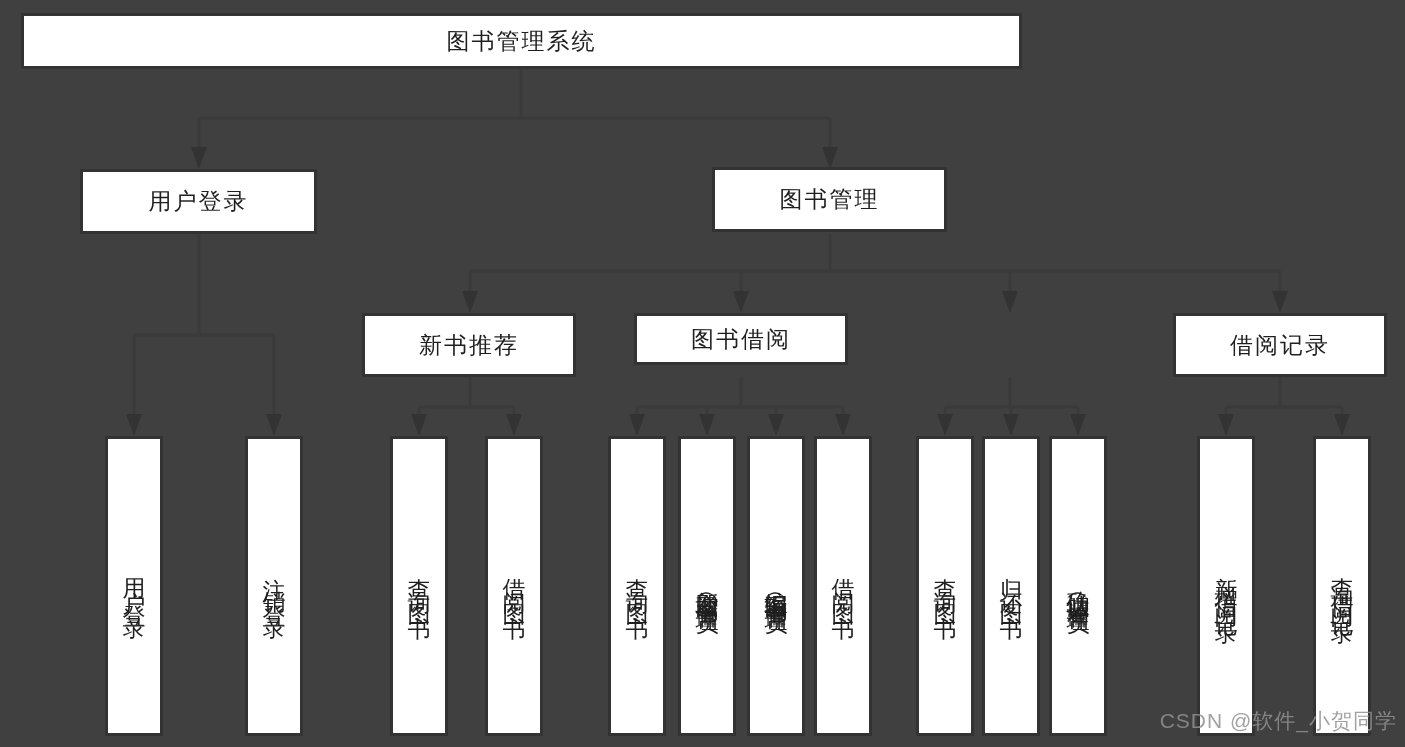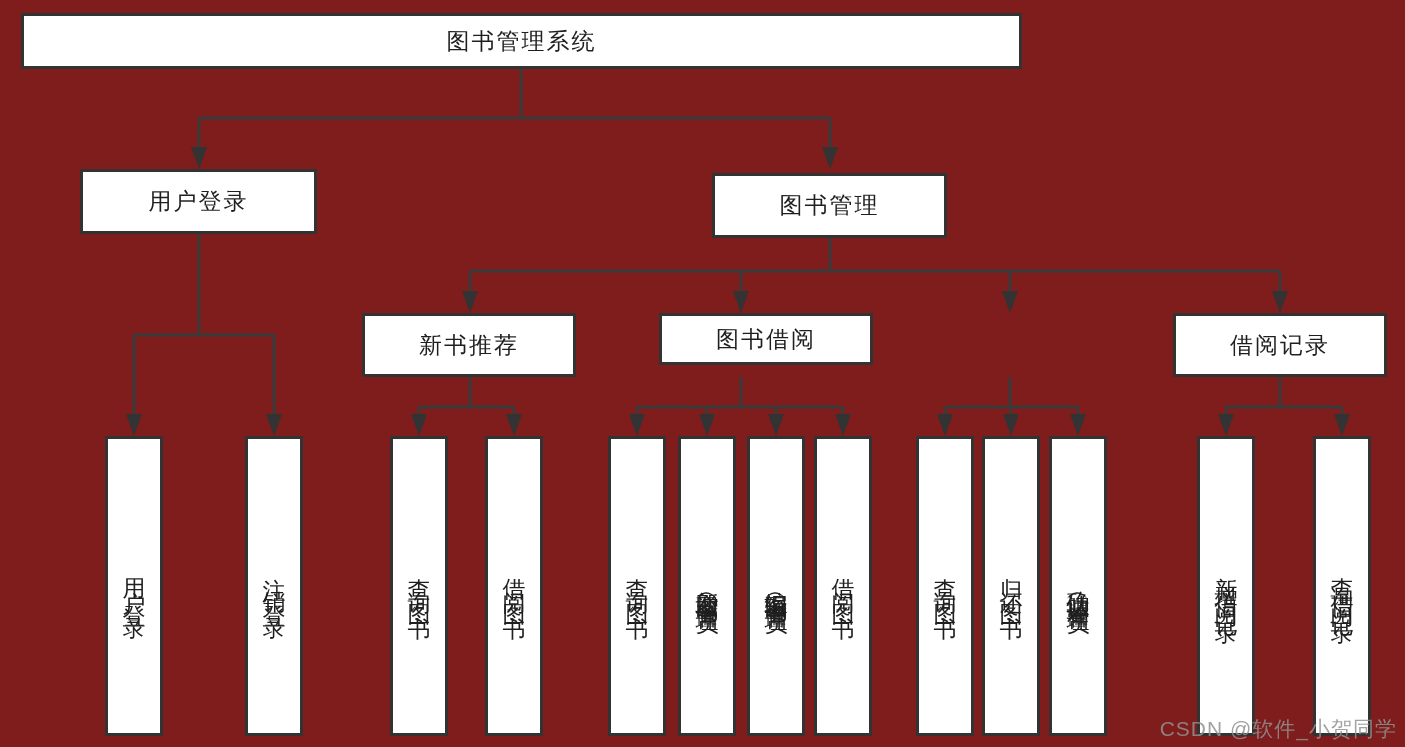--- a/index.html
+++ b/index.html
@@ -1,36 +1,36 @@
 <!DOCTYPE html>
 <html><head>
 <meta charset="utf-8">
 <style>
   html,body{margin:0;padding:0;background:#ffffff;}
   .canvas{
-    position:relative;width:1405px;height:747px;background:#7f1d1d;
+    position:relative;width:1405px;height:747px;background:#404040;
     font-family:"Liberation Sans",sans-serif;overflow:hidden;
   }
   .wires{position:absolute;left:0;top:0;width:1405px;height:747px;}
   .box{
     position:absolute;background:#ffffff;border:3px solid #333333;
     box-sizing:border-box;display:flex;align-items:center;justify-content:center;
     color:#1f1f1f;
   }
   .box.h{font-size:23px;letter-spacing:2px;white-space:nowrap;}
   .box.v{width:58px;top:436px;height:300px;}
   .vtext{
     writing-mode:vertical-rl;text-orientation:mixed;
     font-size:23px;color:#1f1f1f;line-height:1;
   }
   .sp-s{letter-spacing:13px;}
   .sp-m{letter-spacing:9px;}
   .sp-l{letter-spacing:3px;}
   .watermark{
-    position:absolute;right:8px;bottom:4px;z-index:5;
+    position:absolute;right:8px;bottom:12px;z-index:5;
     font-size:21px;color:rgba(145,145,145,0.85);letter-spacing:1px;
     white-space:nowrap;
   }
 </style>
 </head>
 <body>
 
 <div class="canvas">
 
   <svg class="wires" viewBox="0 0 1405 747">
@@ -73,28 +73,28 @@
     </g>
   </svg>
 
   <div class="box h" style="left:21px;top:13px;width:1001px;height:56px">
     <span>图书管理系统</span>
   </div>
 
   <div class="box h" style="left:80px;top:169px;width:237px;height:65px">
     <span>用户登录</span>
   </div>
-  <div class="box h" style="left:712px;top:173px;width:235px;height:65px">
+  <div class="box h" style="left:712px;top:167px;width:235px;height:65px">
     <span>图书管理</span>
   </div>
 
   <div class="box h" style="left:362px;top:313px;width:214px;height:64px">
     <span>新书推荐</span>
   </div>
-  <div class="box h" style="left:659px;top:313px;width:214px;height:52px">
+  <div class="box h" style="left:634px;top:313px;width:214px;height:52px">
     <span>图书借阅</span>
   </div>
   <div class="box h" style="left:1173px;top:313px;width:214px;height:64px">
     <span>借阅记录</span>
   </div>
 
   <div class="box v" style="left:105px">
     <span class="vtext sp-s">用户登录</span>
   </div>
   <div class="box v" style="left:245px">

